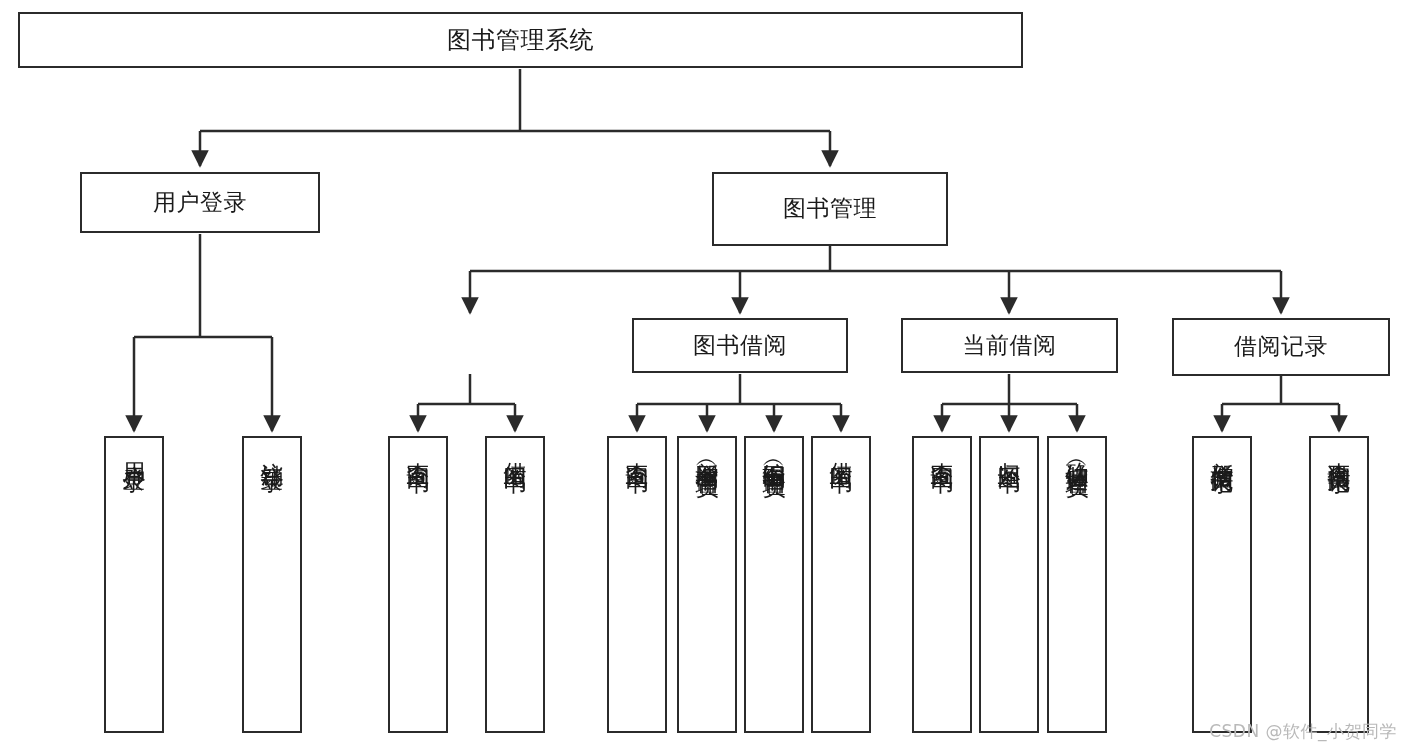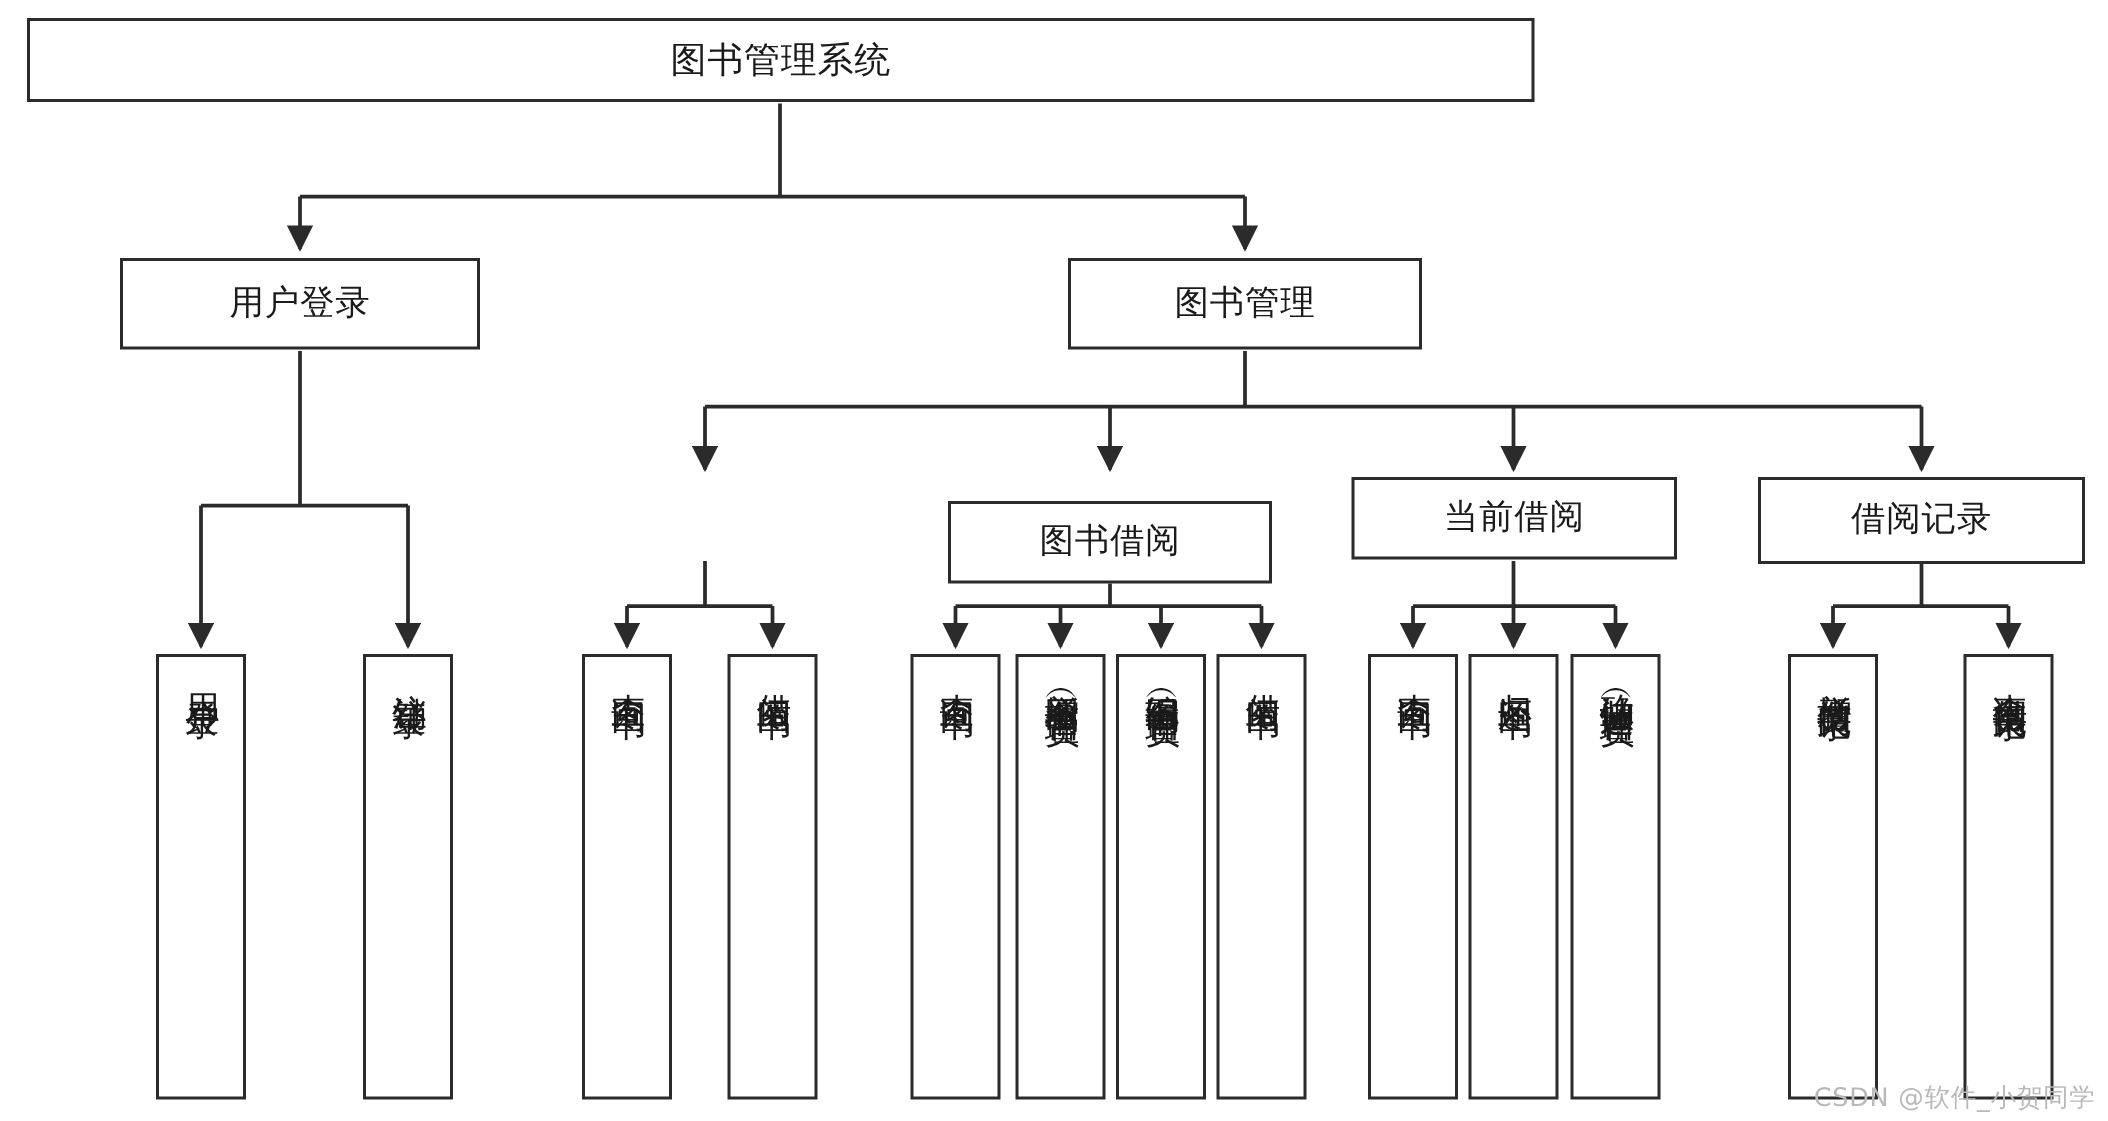--- a/index.html
+++ b/index.html
@@ -133,25 +133,25 @@
     </g>
   </svg>
 
   <div class="node h root" style="left:18px; top:12px; width:1005px; height:56px;">
     <span class="node-label">图书管理系统</span>
   </div>
 
   <div class="node h" style="left:80px; top:172px; width:240px; height:61px;">
     <span class="node-label">用户登录</span>
   </div>
-  <div class="node h" style="left:712px; top:172px; width:236px; height:61px;">
+  <div class="node h" style="left:712px; top:172px; width:236px; height:74px;">
     <span class="node-label">图书管理</span>
   </div>
 
-  <div class="node h" style="left:632px; top:334px; width:216px; height:55px;">
+  <div class="node h" style="left:632px; top:318px; width:216px; height:55px;">
     <span class="node-label">图书借阅</span>
   </div>
   <div class="node h" style="left:901px; top:318px; width:217px; height:55px;">
     <span class="node-label">当前借阅</span>
   </div>
   <div class="node h" style="left:1172px; top:318px; width:218px; height:58px;">
     <span class="node-label">借阅记录</span>
   </div>
 
   <div class="node v" style="left:104px; top:436px; width:60px; height:297px;">

